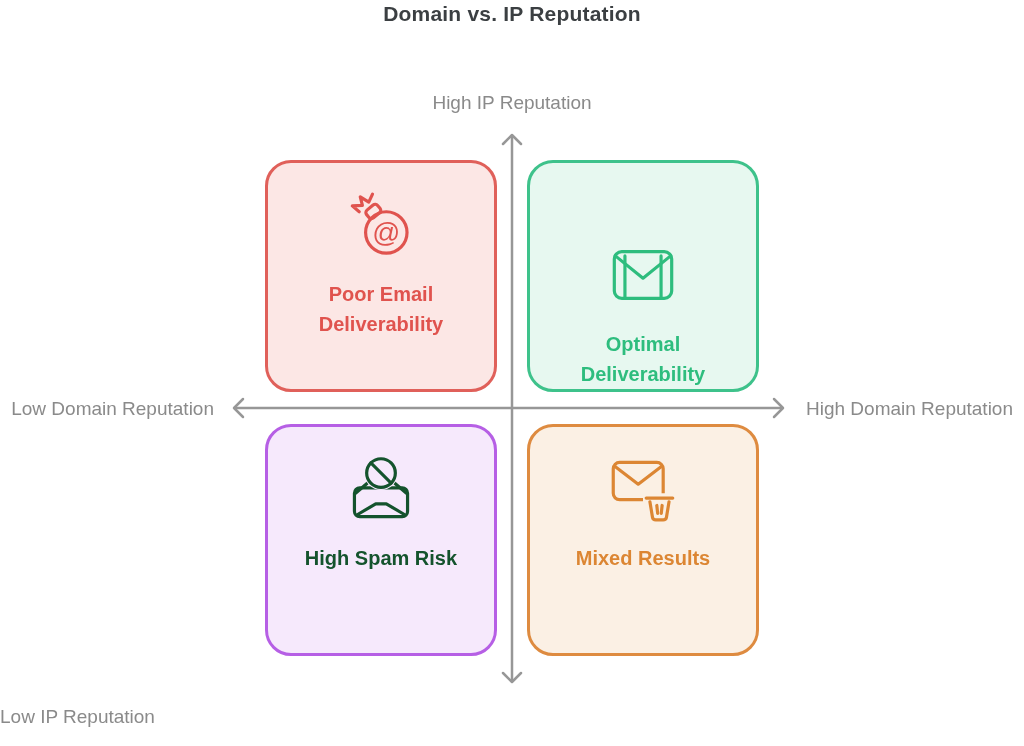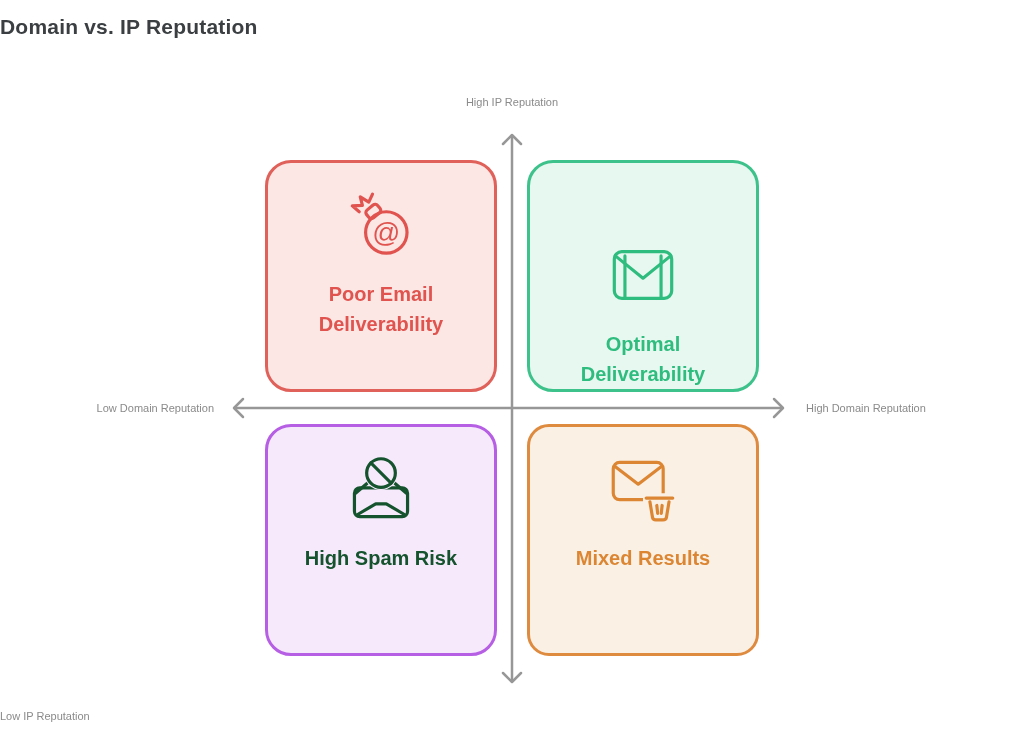--- a/index.html
+++ b/index.html
@@ -1,25 +1,25 @@
 <!DOCTYPE html>
 <html><head>
 <meta charset="utf-8">
 <style>
   html,body { margin:0; padding:0; background:#ffffff; }
   .stage {
     position:relative; width:1024px; height:746px; overflow:hidden;
     background:#ffffff; font-family:"Liberation Sans", sans-serif;
   }
   .title {
-    position:absolute; left:0; right:0; top:15px; 
+    position:absolute; left:0; right:0; top:2px; text-align:center;
     font-size:21px; font-weight:700; color:#3b3f42; letter-spacing:.2px;
   }
   .axis-label {
-    position:absolute; color:#8a8a8a; font-size:11px; line-height:19px;
+    position:absolute; color:#8a8a8a; font-size:19px; line-height:19px;
     white-space:nowrap;
   }
   .axis-label.top    { left:0; right:0; top:93px;  text-align:center; }
   .axis-label.bottom { left:0; right:8px; top:707px; }
   .axis-label.left   { left:0; width:214px; top:399px; text-align:right; }
   .axis-label.right  { left:806px; top:399px; text-align:left; }
   .axes-svg { position:absolute; left:0; top:0; width:1024px; height:746px; }
   .axes-svg * { stroke:#979797; stroke-width:2.5; fill:none;
                 stroke-linecap:round; stroke-linejoin:round; }
   .q {
@@ -31,21 +31,21 @@
   .q .icon svg { width:68px; height:68px; display:block; }
   .q .icon svg .stroke { stroke:currentColor; stroke-width:3; fill:none;
                          stroke-linecap:round; stroke-linejoin:round; }
   .q .label {
     margin-top:20px; font-size:20px; font-weight:600; line-height:30px;
     text-align:center; max-width:192px;
   }
   .q-tl { left:265px; top:160px; background:#fce7e5; border-color:#e0605a; color:#e0534e; }
   .q-tr { left:527px; top:160px; background:#e7f8f0; border-color:#3ec28b; color:#2ebd7e;justify-content:flex-end; }
   .q-bl { left:265px; top:424px; background:#f6e9fc; border-color:#b65fe5; color:#14532d; }
-  .q-br { left:527px; top:424px; background:#fbf0e4; border-color:#de8b40; color:#dc8633;border-radius:22px; }
+  .q-br { left:527px; top:424px; background:#fbf0e4; border-color:#de8b40; color:#dc8633; }
   .at-glyph { font-family:"Liberation Sans", sans-serif; font-size:26px; font-weight:400; }
 </style>
 </head>
 <body>
 
 <div class="stage">
 
   <div class="title">Domain vs. IP Reputation</div>
 
   <svg class="axes-svg" viewBox="0 0 1024 746" aria-hidden="true">

